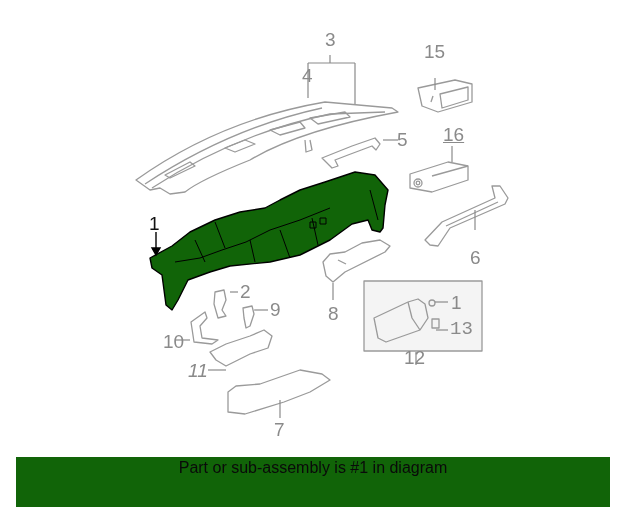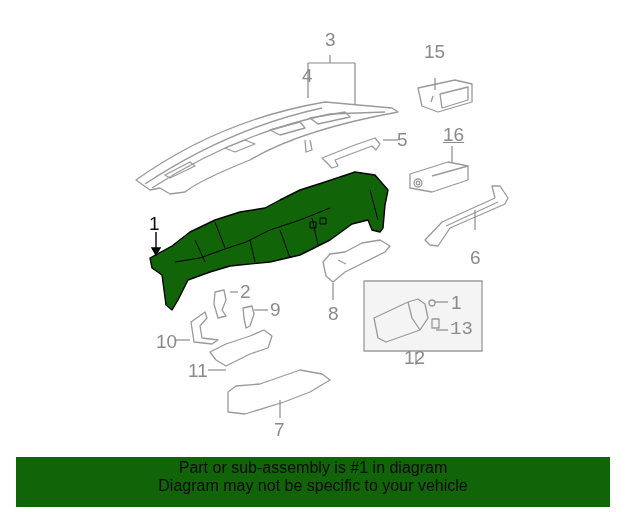--- a/index.html
+++ b/index.html
@@ -114,25 +114,24 @@
 
   <span class="callout main" style="left:149px;top:214px;">1</span>
   <span class="callout" style="left:240px;top:282px;">2</span>
   <span class="callout" style="left:325px;top:30px;">3</span>
   <span class="callout" style="left:302px;top:66px;">4</span>
   <span class="callout" style="left:397px;top:130px;">5</span>
   <span class="callout" style="left:470px;top:248px;">6</span>
   <span class="callout" style="left:274px;top:420px;">7</span>
   <span class="callout" style="left:328px;top:304px;">8</span>
   <span class="callout" style="left:270px;top:300px;">9</span>
-  <span class="callout" style="left:156px;top:332px;">10</span>
-  <span class="callout" style="left:188px;top:361px;">11</span>
+  <span class="callout" style="left:163px;top:332px;">10</span>
+  <span class="callout" style="left:188px;top:361px;font-style:italic;">11</span>
   <span class="callout" style="left:404px;top:348px;">12</span>
   <span class="callout" style="left:450px;top:320px;font-family:Liberation Mono, monospace;">13</span>
   <span class="callout" style="left:451px;top:293px;">1</span>
   <span class="callout" style="left:424px;top:42px;text-align:right;">15</span>
   <span class="callout" style="left:443px;top:125px;text-decoration:underline;">16</span>
 </div>
 
 <div id="banner">
   <div>Part or sub-assembly is #1 in diagram</div>
-  <div>Diagram may not be specific to your vehicle</div>
 </div>
 
 </body></html>

